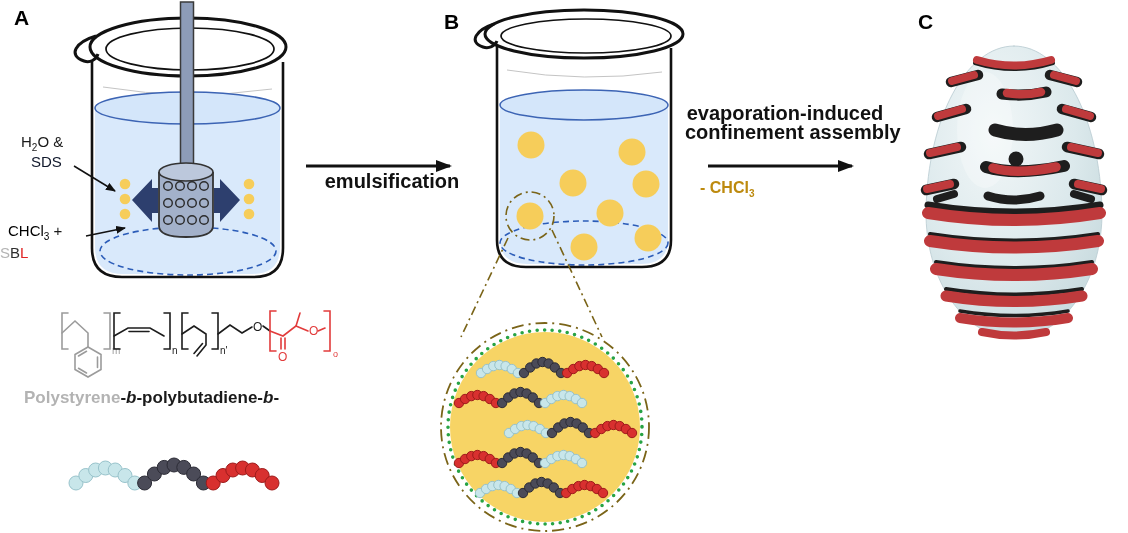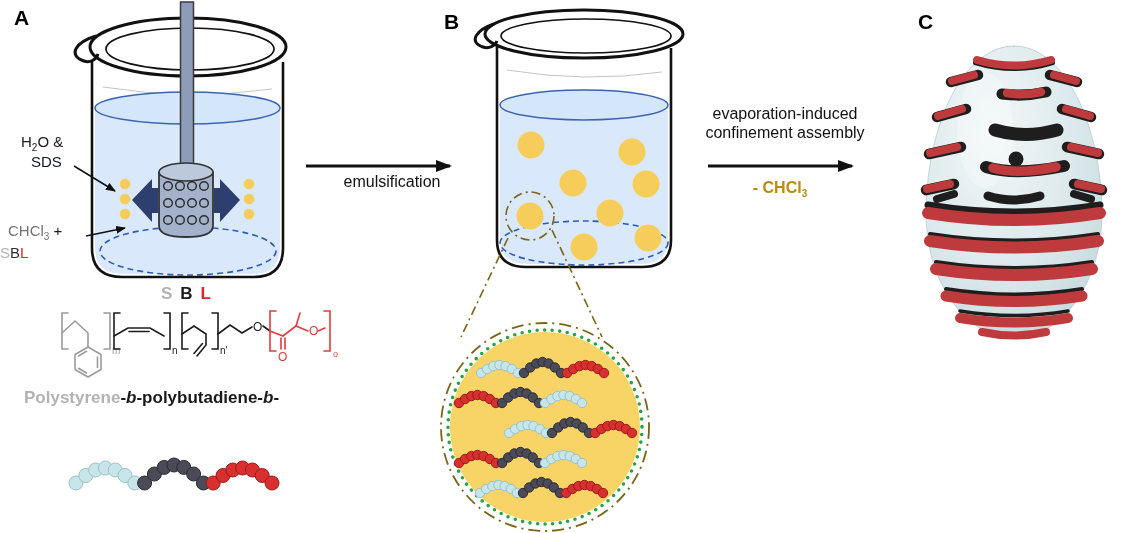--- a/index.html
+++ b/index.html
@@ -3,28 +3,28 @@
 <meta charset="utf-8">
 <style>
   html,body{margin:0;padding:0;background:#fff;}
   .fig{position:relative;width:1128px;height:533px;background:#fff;
        font-family:"Liberation Sans",sans-serif;overflow:hidden;}
   .abs{position:absolute;white-space:nowrap;}
   .plabel{font-weight:bold;font-size:21px;color:#000;}
   .sidetxt{font-size:15px;color:#1a1a1a;}
   .sidetxt sub,.goldtxt sub{font-size:10px;}
   .green{color:#0f172a;}
-  .gold{color:#737373;}
+  .gold{color:#000000;}
   .gray{color:#b3b3b3;}
   .dkgray{color:#2e2e2e;}
   .red{color:#e02424;}
   .lred{color:#e9504f;}
   .blk{color:#1a1a1a;}
-  .proctxt{font-weight:normal;font-size:16px;color:#111;text-align:center;line-height:19px;}
-  .goldtxt{font-weight:bold;font-size:16px;color:#bd8a0e;text-align:center;}
+  .proctxt{font-weight:bold;font-size:20px;color:#111;text-align:center;line-height:19px;}
+  .goldtxt{font-weight:bold;font-size:16px;color:#bd8a0e;text-align:left;}
   .structtitle{font-weight:bold;font-size:17px;text-align:center;}
   .structtitle span{margin:0 4px;}
   .pname{font-weight:bold;font-size:17px;text-align:left;color:#1a1a1a;}
   .it{font-style:italic;}
   svg{position:absolute;left:0;top:0;}
 </style>
 </head>
 <body>
 
 <div class="fig">
@@ -366,21 +366,20 @@
 <div class="abs plabel" style="left:14px;top:6px">A</div>
 <div class="abs plabel" style="left:444px;top:10px">B</div>
 <div class="abs plabel" style="left:918px;top:10px">C</div>
 
 <div class="abs sidetxt" style="left:21px;top:133px"><span>H</span><sub>2</sub><span>O &amp;</span></div>
 <div class="abs sidetxt green" style="left:31px;top:153px">SDS</div>
 
 <div class="abs sidetxt" style="left:8px;top:222px"><span class="gold">CHCl</span><sub class="gold">3</sub><span class="blk"> +</span></div>
 <div class="abs sidetxt" style="left:0;top:244px"><span class="gray">S</span><span class="dkgray">B</span><span class="red">L</span></div>
 
-<div class="abs structtitle" style="left:26px;top:284px;width:320px"><span class="gray">S</span><span class="blk">B</span><span class="red">L</span></div>
 
 <div class="abs pname" style="left:24px;top:388px;width:322px"><span class="gray">Polystyrene</span><span>-</span><span class="it">b</span><span>-polybutadiene-</span><span class="it">b</span><span>-</span></div>
 
 <div class="abs proctxt" style="left:312px;top:172px;width:160px">emulsification</div>
 
 <div class="abs proctxt" style="left:685px;top:104px;width:200px">
   <div>evaporation-induced</div>
   <div>confinement assembly</div>
 </div>
 <div class="abs goldtxt" style="left:700px;top:179px;width:160px"><span>- CHCl</span><sub>3</sub></div>

